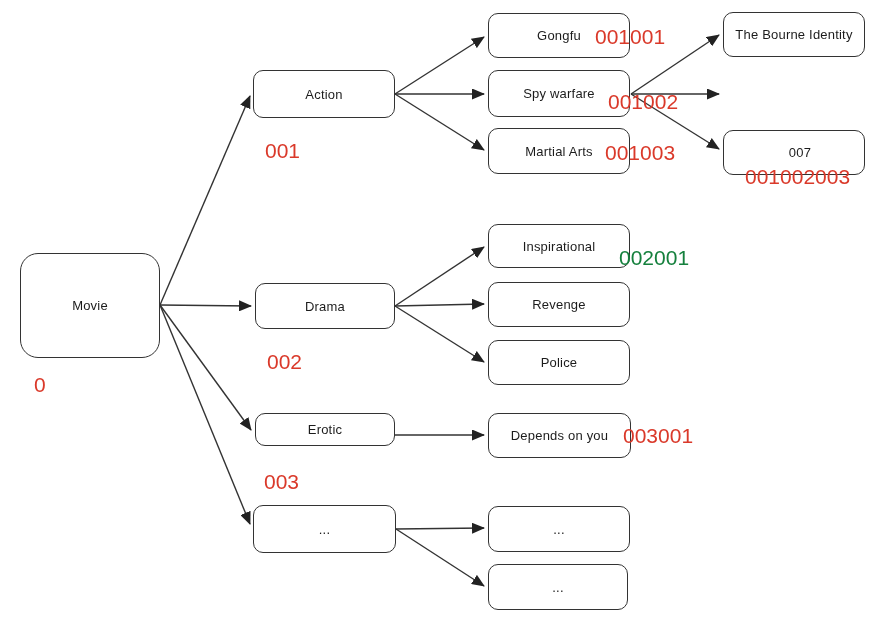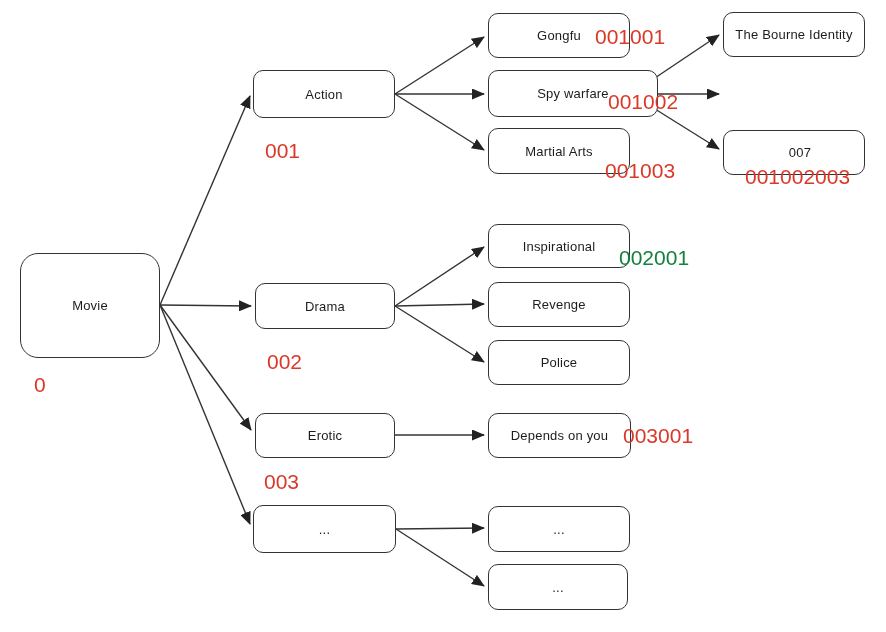--- a/index.html
+++ b/index.html
@@ -84,39 +84,39 @@
     </div>
     <div class="code-label" style="left: 34px; top: 374px; color: rgb(218, 57, 42);">0</div>
     <div class="node" style="left: 253px; top: 70px; width: 142px; height: 48px;">
       <span>Action</span>
     </div>
     <div class="code-label" style="left: 265px; top: 140px; color: rgb(218, 57, 42);">001</div>
     <div class="node" style="left: 255px; top: 283px; width: 140px; height: 46px;">
       <span>Drama</span>
     </div>
     <div class="code-label" style="left: 267px; top: 351px; color: rgb(218, 57, 42);">002</div>
-    <div class="node" style="left: 255px; top: 413px; width: 140px; height: 45px;">
+    <div class="node" style="left: 255px; top: 413px; width: 140px; height: 33px;">
       <span>Erotic</span>
     </div>
     <div class="code-label" style="left: 264px; top: 471px; color: rgb(218, 57, 42);">003</div>
     <div class="node" style="left: 253px; top: 505px; width: 143px; height: 48px;">
       <span>...</span>
     </div>
     <div class="node" style="left: 488px; top: 13px; width: 142px; height: 45px;">
       <span>Gongfu</span>
     </div>
     <div class="code-label" style="left: 595px; top: 26px; color: rgb(218, 57, 42);">001001</div>
-    <div class="node" style="left: 488px; top: 70px; width: 170px; height: 47px;">
+    <div class="node" style="left: 488px; top: 70px; width: 142px; height: 47px;">
       <span>Spy warfare</span>
     </div>
     <div class="code-label" style="left: 608px; top: 91px; color: rgb(218, 57, 42);">001002</div>
     <div class="node" style="left: 488px; top: 128px; width: 142px; height: 46px;">
       <span>Martial Arts</span>
     </div>
-    <div class="code-label" style="left: 605px; top: 142px; color: rgb(218, 57, 42); margin-top: 18px;">001003</div>
+    <div class="code-label" style="left: 605px; top: 142px; color: rgb(218, 57, 42);">001003</div>
     <div class="node" style="left: 488px; top: 224px; width: 142px; height: 44px;">
       <span>Inspirational</span>
     </div>
     <div class="code-label" style="left: 619px; top: 247px; color: #15803d;">002001</div>
     <div class="node" style="left: 488px; top: 282px; width: 142px; height: 45px;">
       <span>Revenge</span>
     </div>
     <div class="node" style="left: 488px; top: 340px; width: 142px; height: 45px;">
       <span>Police</span>
     </div>

